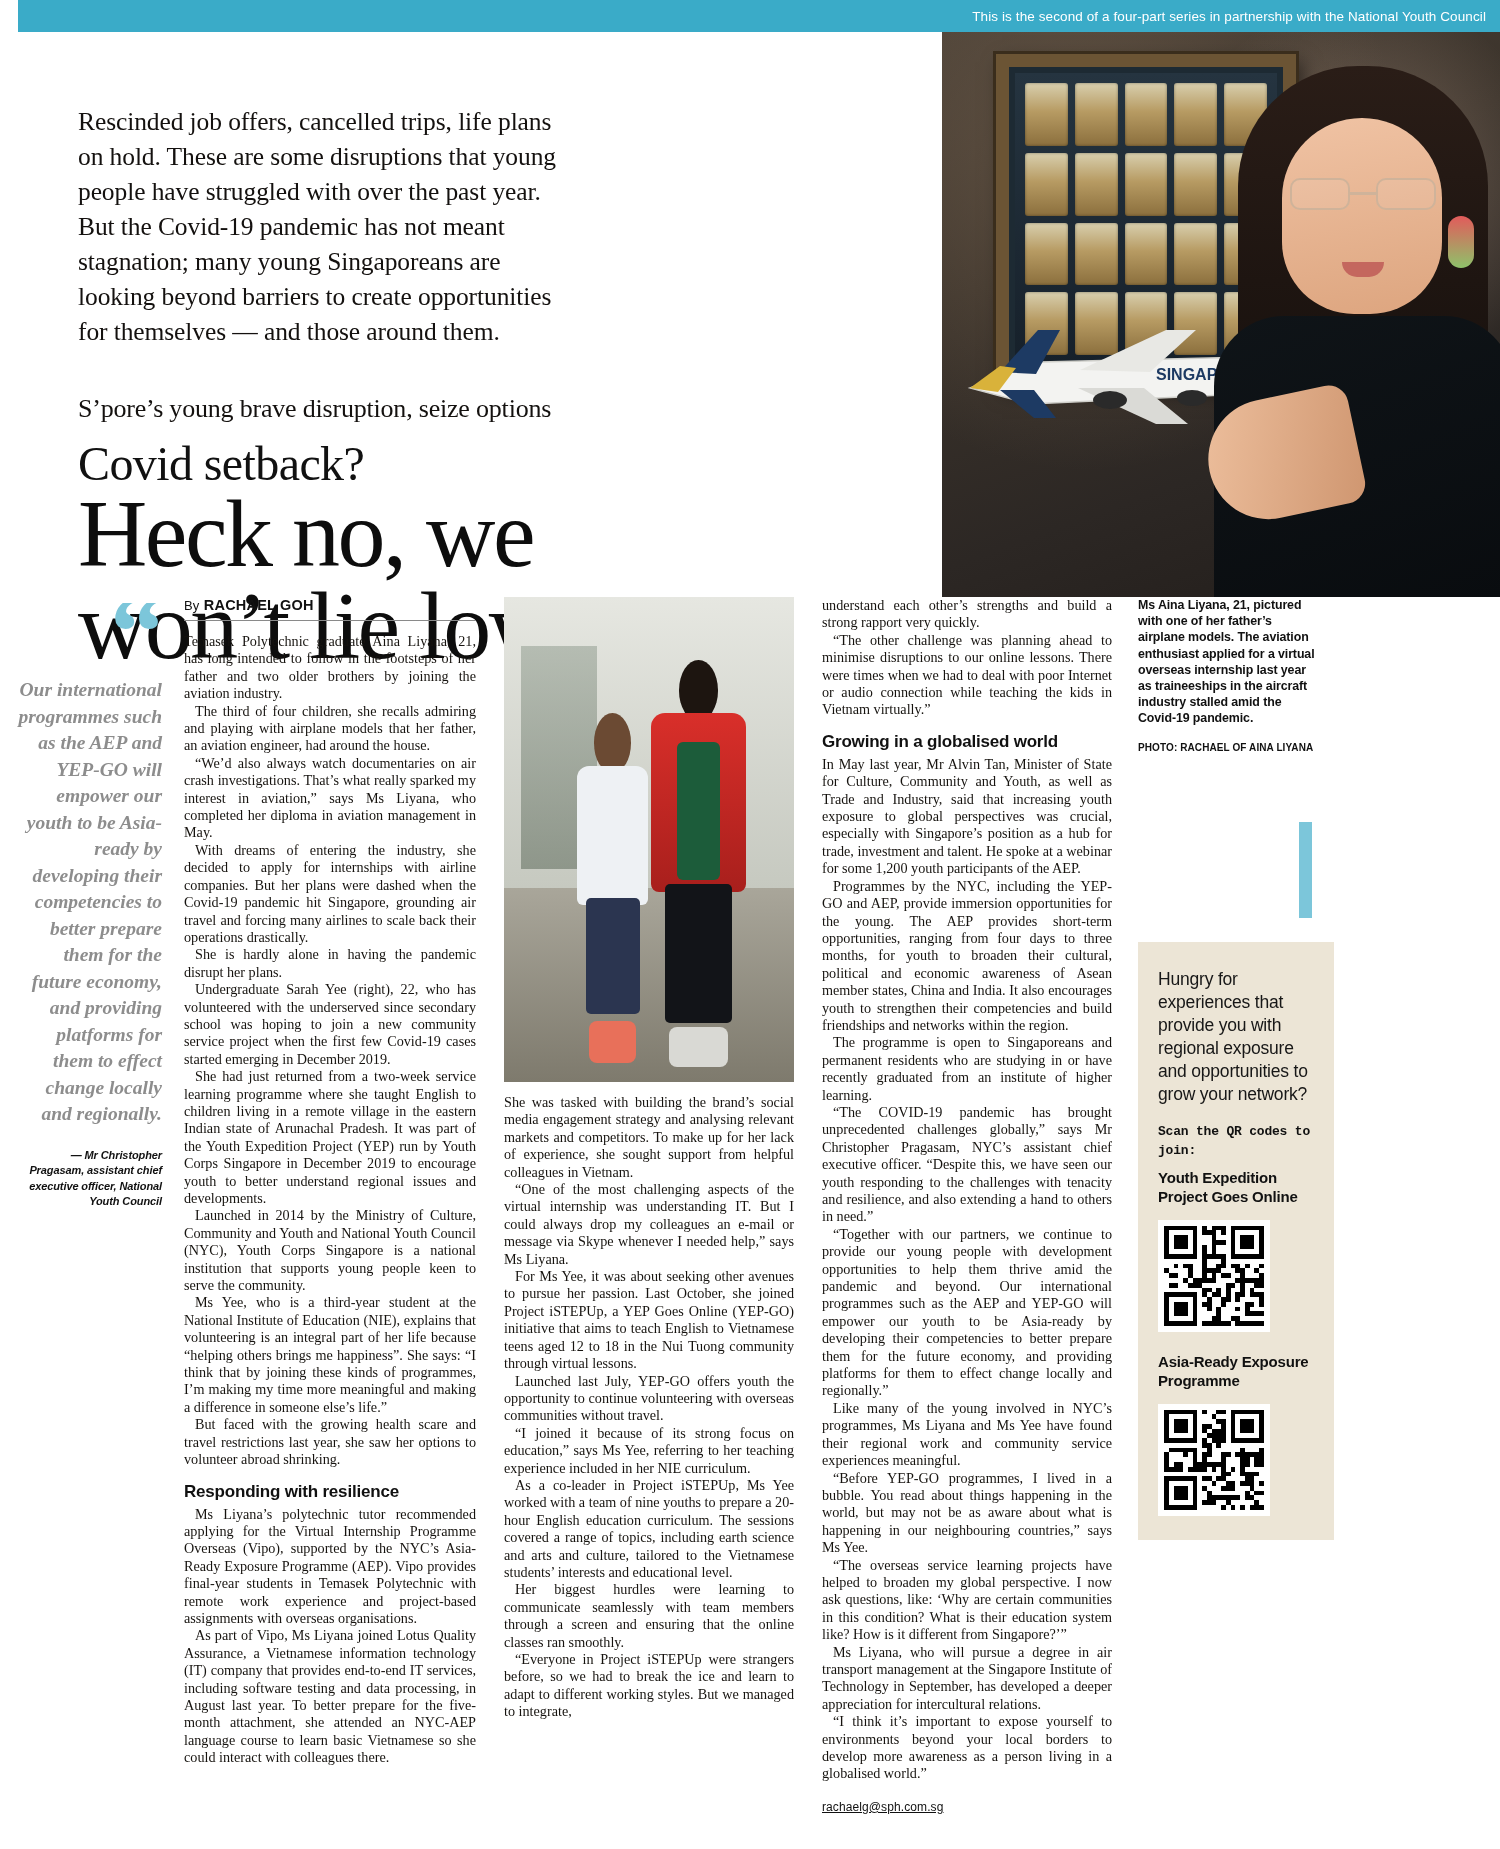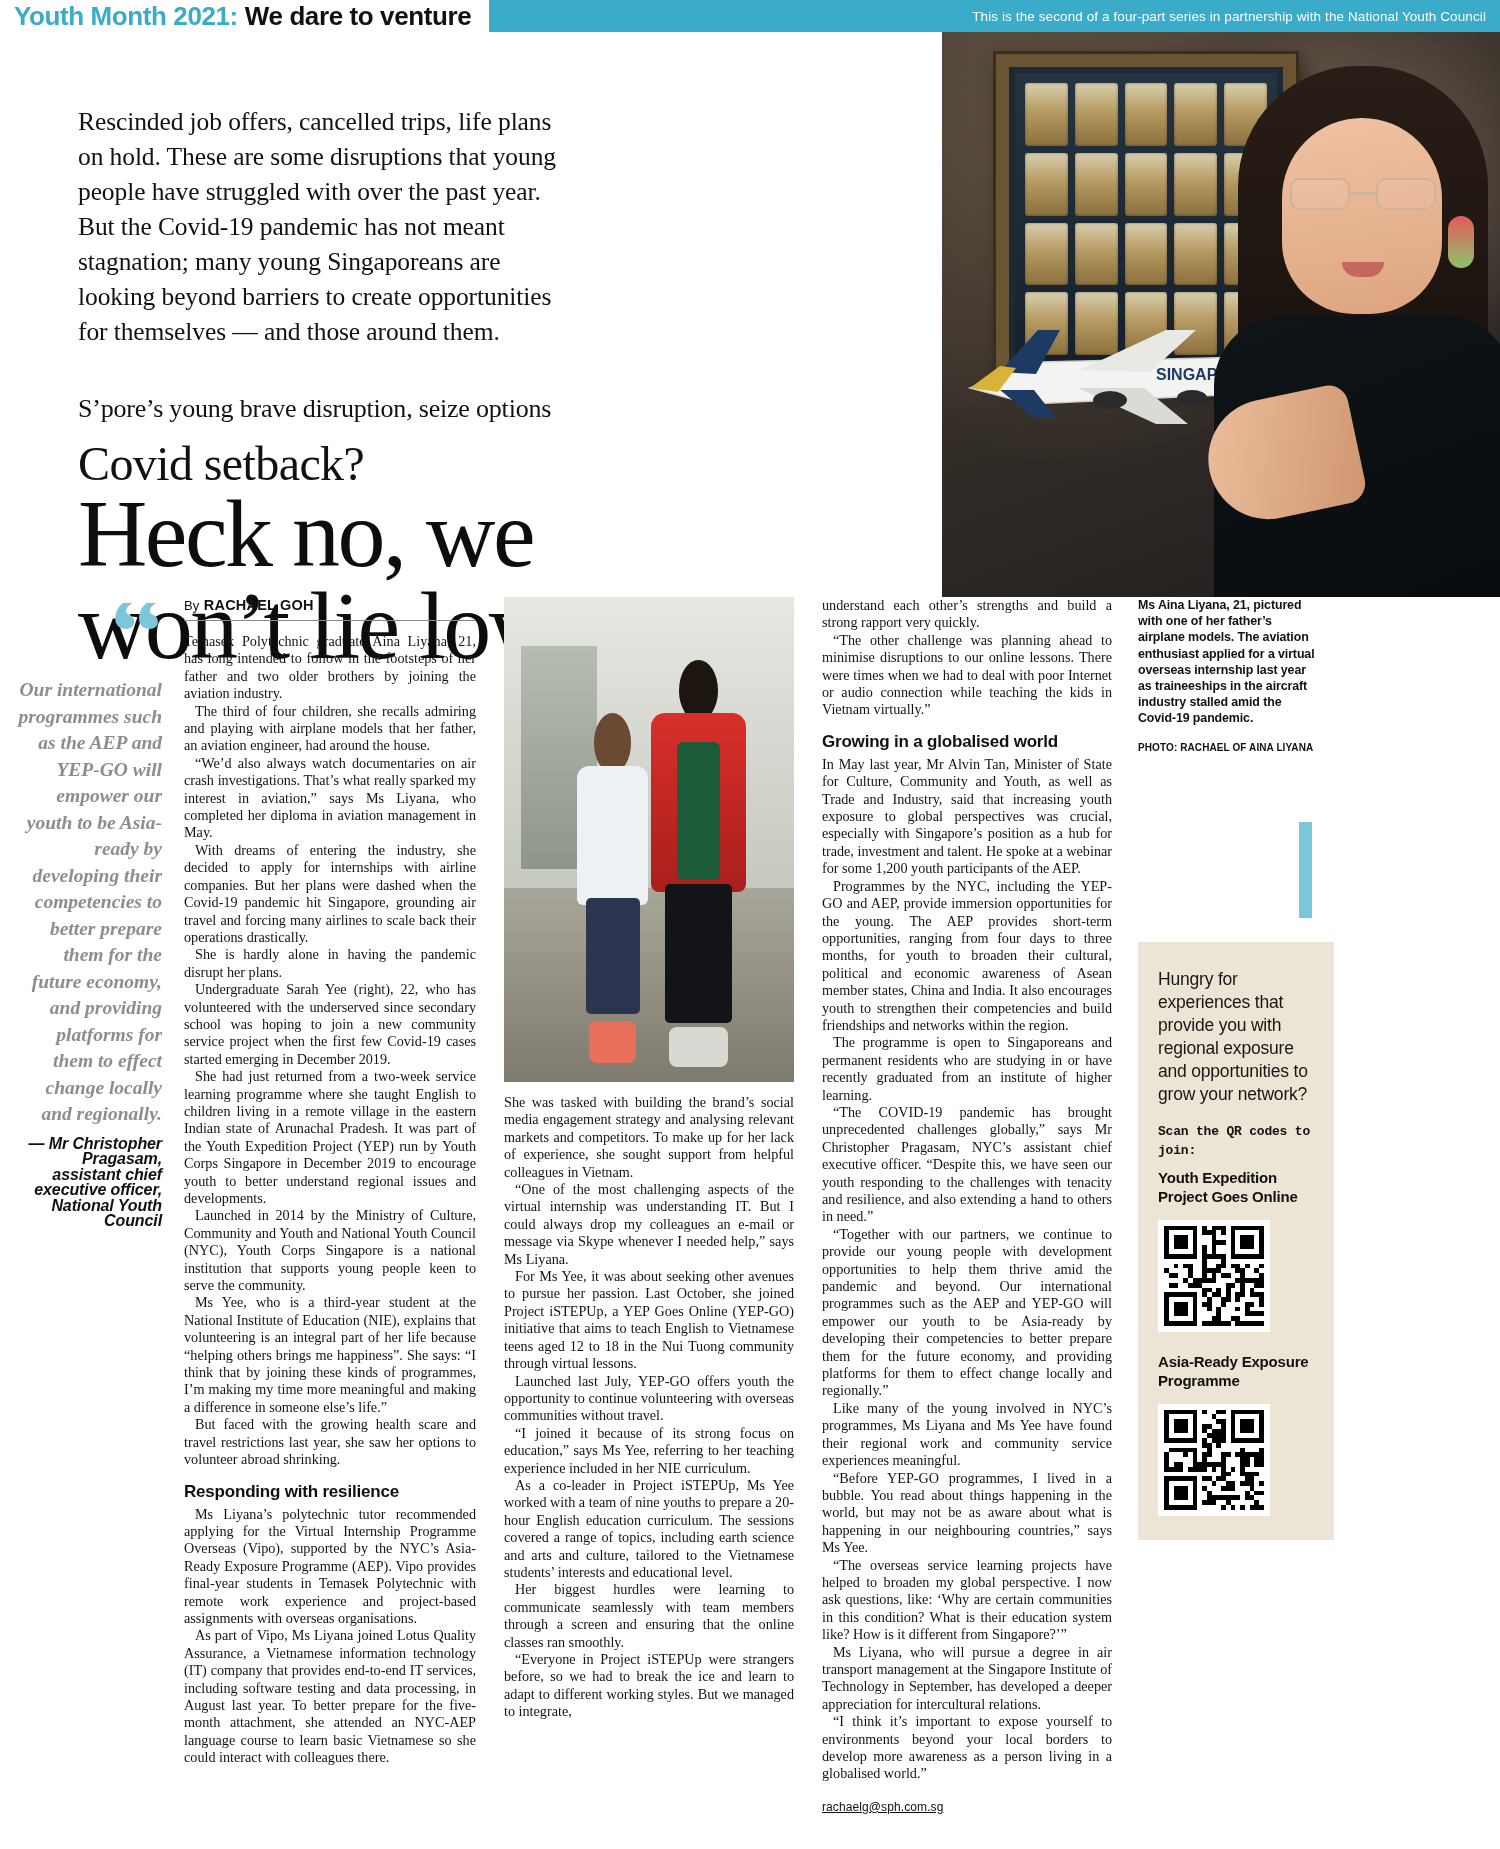--- a/index.html
+++ b/index.html
@@ -174,23 +174,23 @@
   }
   .quote-text {
     font-style:italic; font-weight:bold;
     font-size:19.5px; line-height:26.5px;
     text-align:right; color:#8d8d8d;
     margin-top:4px;
   }
   .quote-attr {
     font-family:"Liberation Sans", sans-serif;
     font-style:italic; font-weight:bold;
-    font-size:16px; line-height:15.5px;
+    font-size:11px; line-height:15.5px;
     text-align:right; color:#111;
-    margin-top:8px; letter-spacing:-0.1px;
+    margin-top:20px; letter-spacing:-0.1px;
   }
 
   .byline {
     font-family:"Liberation Sans", sans-serif;
     font-size:14.5px; font-weight:bold; color:#111;
     letter-spacing:0.2px;
     padding-bottom:7px;
   }
   .byline .by { font-weight:normal; font-size:13px; }
   .rule { border-top:1.3px solid #8a8a8a; margin-bottom:12px; }
@@ -299,24 +299,20 @@
   .qr-grid i { background:#000; }
   .email {
     font-family:"Liberation Sans", sans-serif;
     font-size:12px; color:#111; letter-spacing:0.1px;
   }
 </style>
 </head>
 <body>
 
 <header class="masthead">
-  <div class="masthead-left">
-    <span class="mh-kicker">Youth Month 2021:</span>
-    <span class="mh-title">We dare to venture</span>
-  </div>
   <div class="masthead-bar">
     <span class="mh-series">This is the second of a four-part series in partnership with the National Youth Council</span>
   </div>
 </header>
 
 <section class="hero">
 
   <div class="hero-photo">
     <div class="photo-bg"></div>
 

